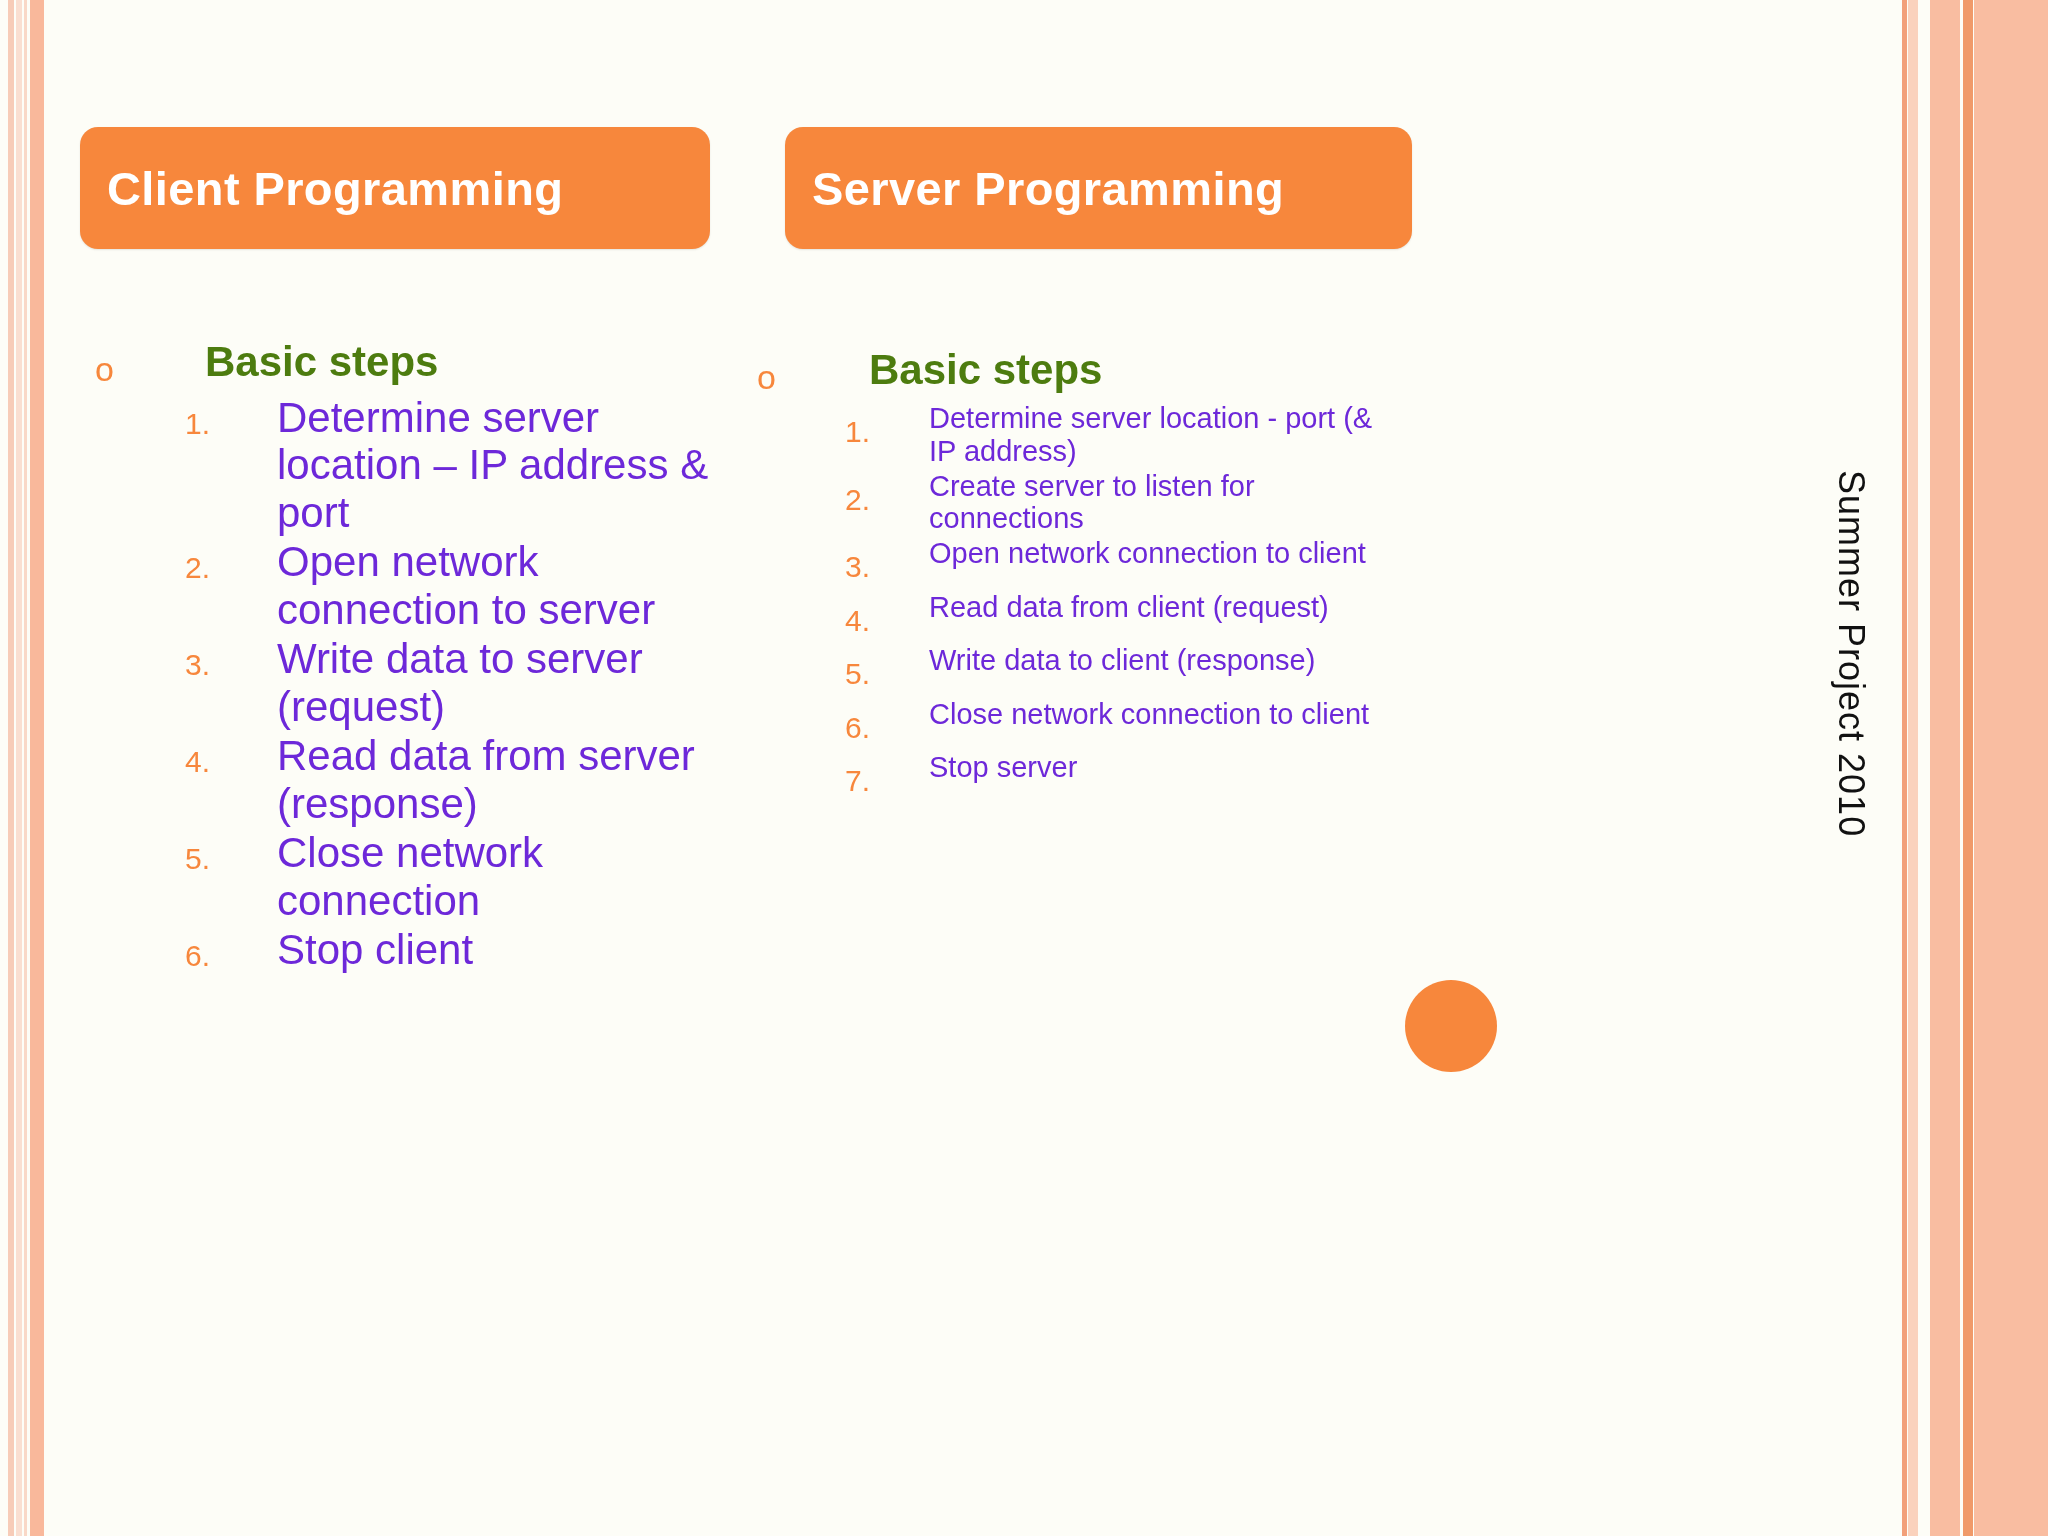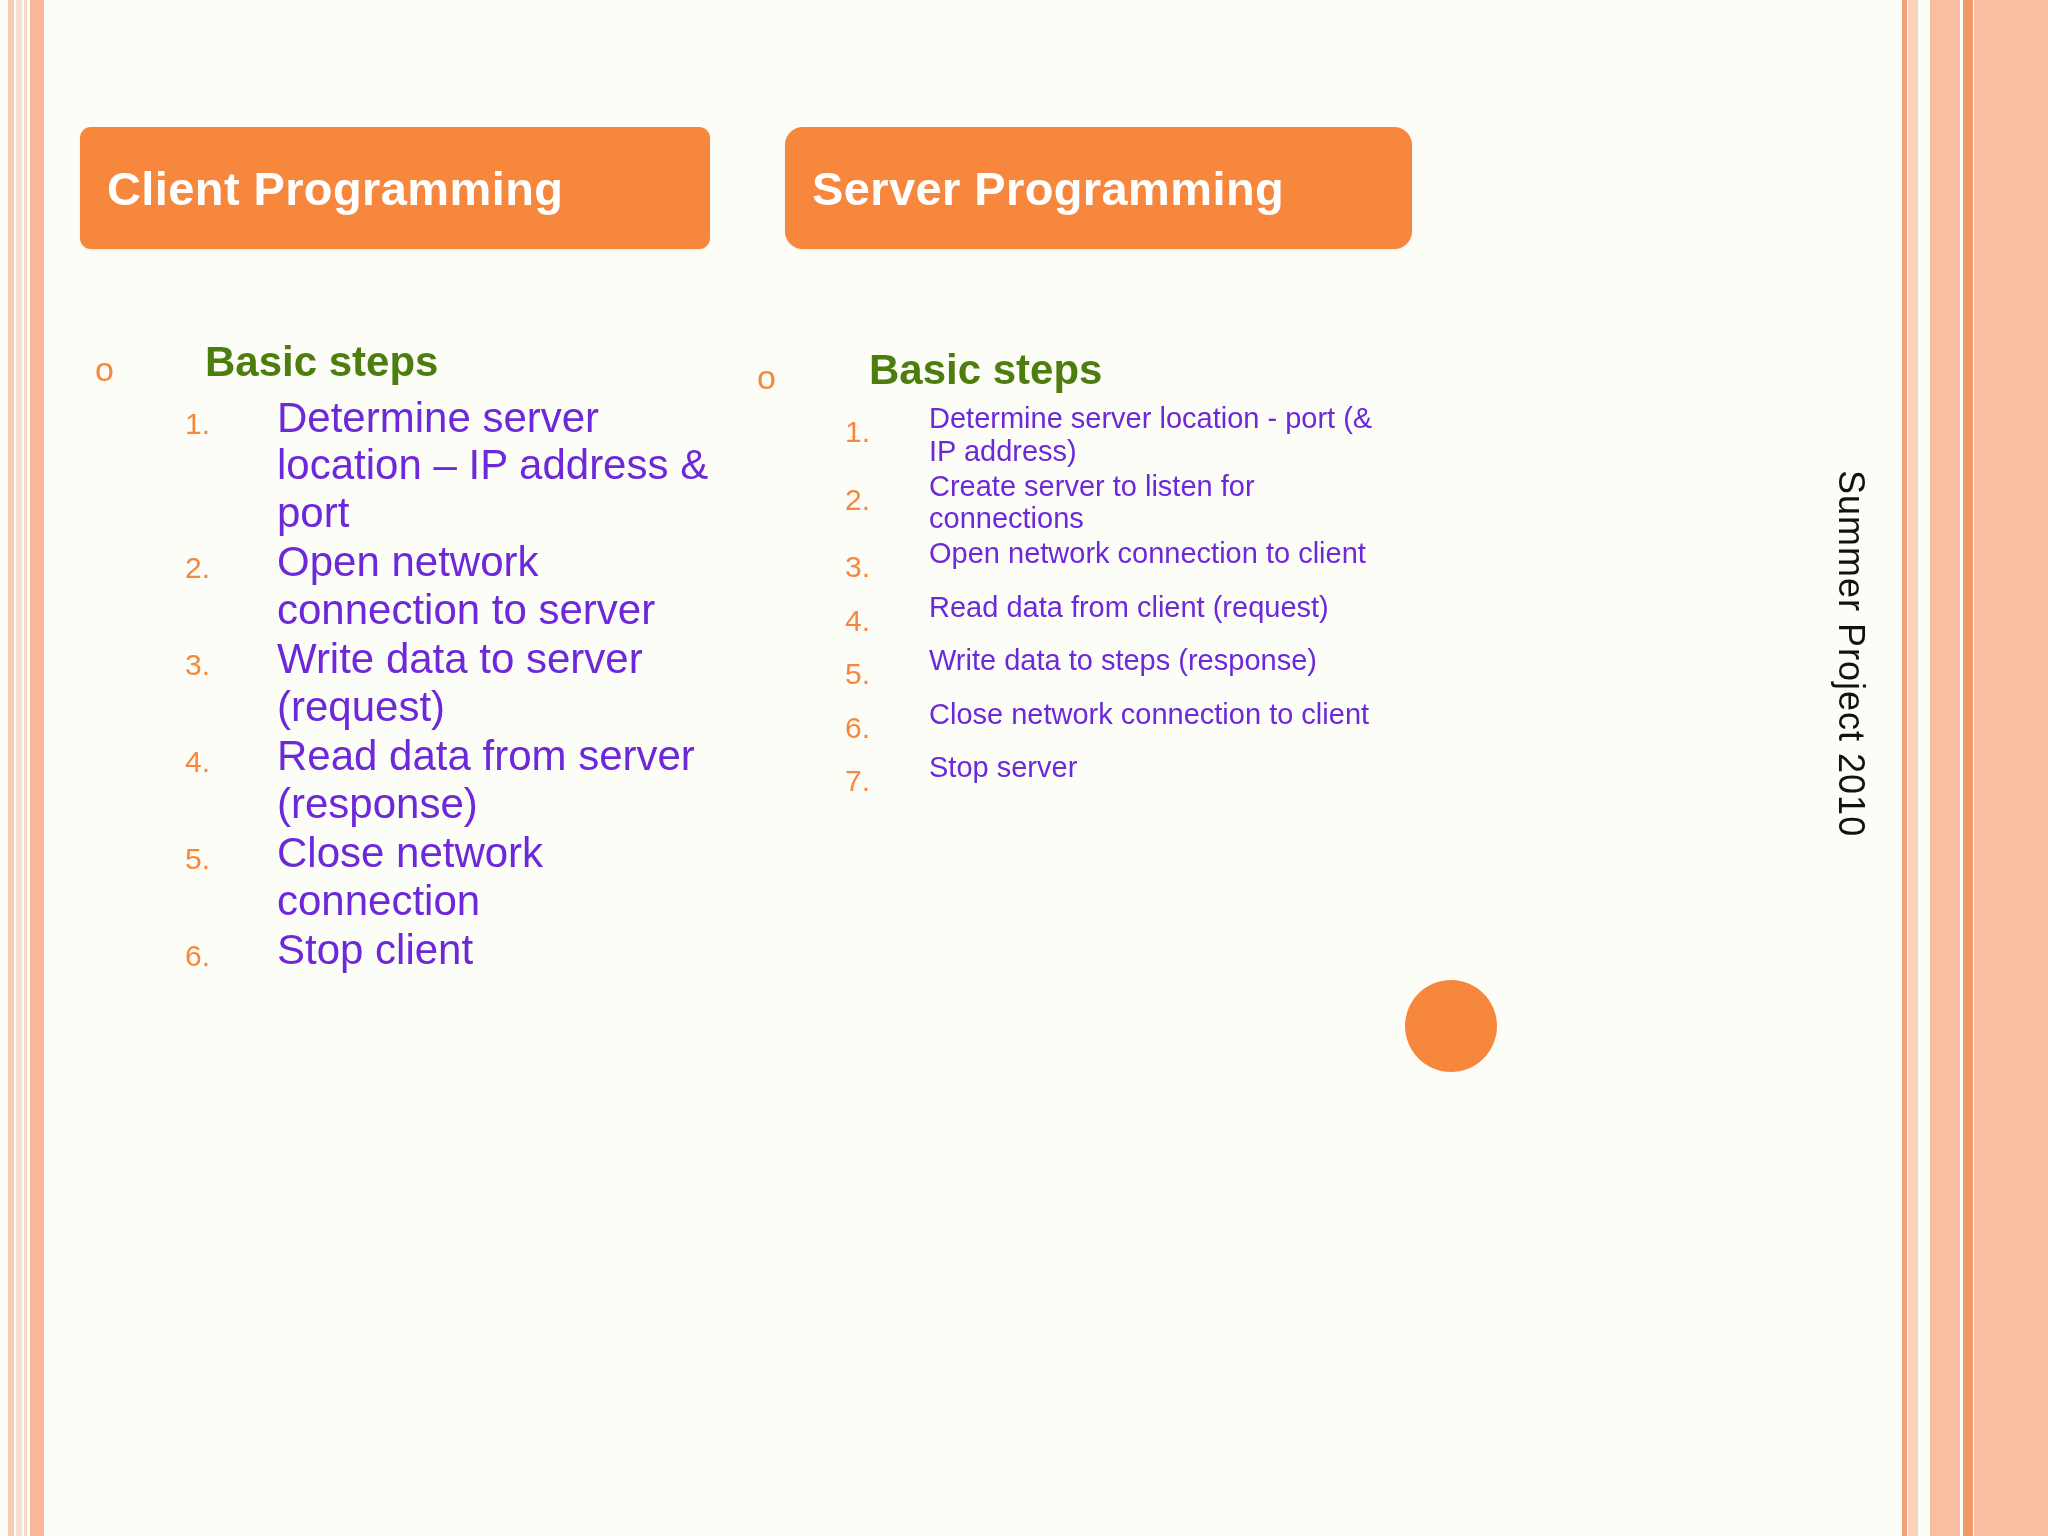--- a/index.html
+++ b/index.html
@@ -36,21 +36,21 @@
   
   .pill {
     position: absolute;
     height: 122px;
     border-radius: 18px;
     background: #f7873c;
     box-shadow: 0 1px 2px rgba(0,0,0,0.10);
     display: flex;
     align-items: center;
   }
-  .pill-left  { left: 80px;  top: 127px; width: 630px; border-radius: 11px; }
+  .pill-left  { left: 80px;  top: 127px; width: 630px; }
   .pill-right { left: 785px; top: 127px; width: 627px; }
   .pill-title {
     color: #ffffff;
     font-size: 47px;
     font-weight: bold;
     letter-spacing: 0.4px;
     padding-left: 27px;
   }
 
   
@@ -213,21 +213,21 @@
       <li>
         <span class="step-num">3.</span>
         <span class="step-text">Open network connection to client</span>
       </li>
       <li>
         <span class="step-num">4.</span>
         <span class="step-text">Read data from client (request)</span>
       </li>
       <li>
         <span class="step-num">5.</span>
-        <span class="step-text">Write data to steps (response)</span>
+        <span class="step-text">Write data to client (response)</span>
       </li>
       <li>
         <span class="step-num">6.</span>
         <span class="step-text">Close network connection to client</span>
       </li>
       <li>
         <span class="step-num">7.</span>
         <span class="step-text">Stop server</span>
       </li>
     </ol>

